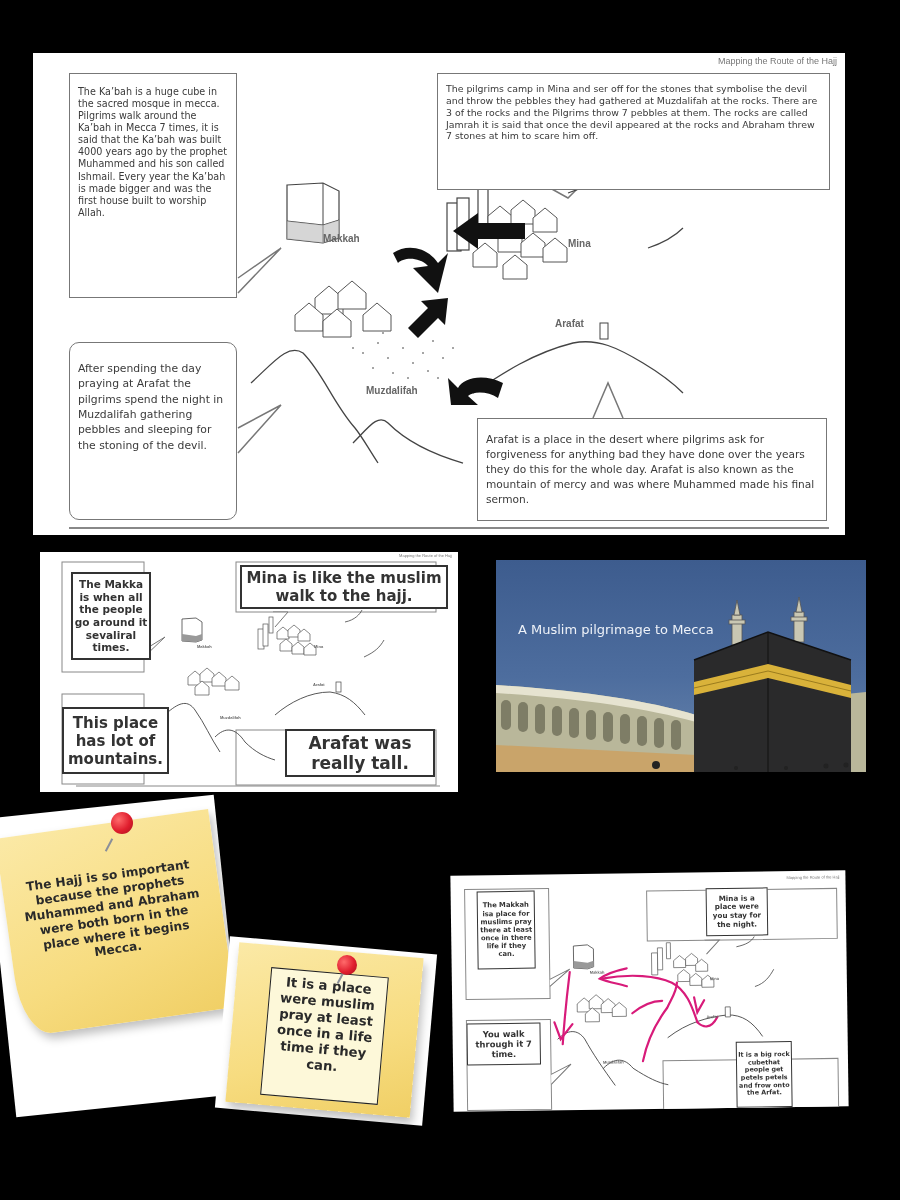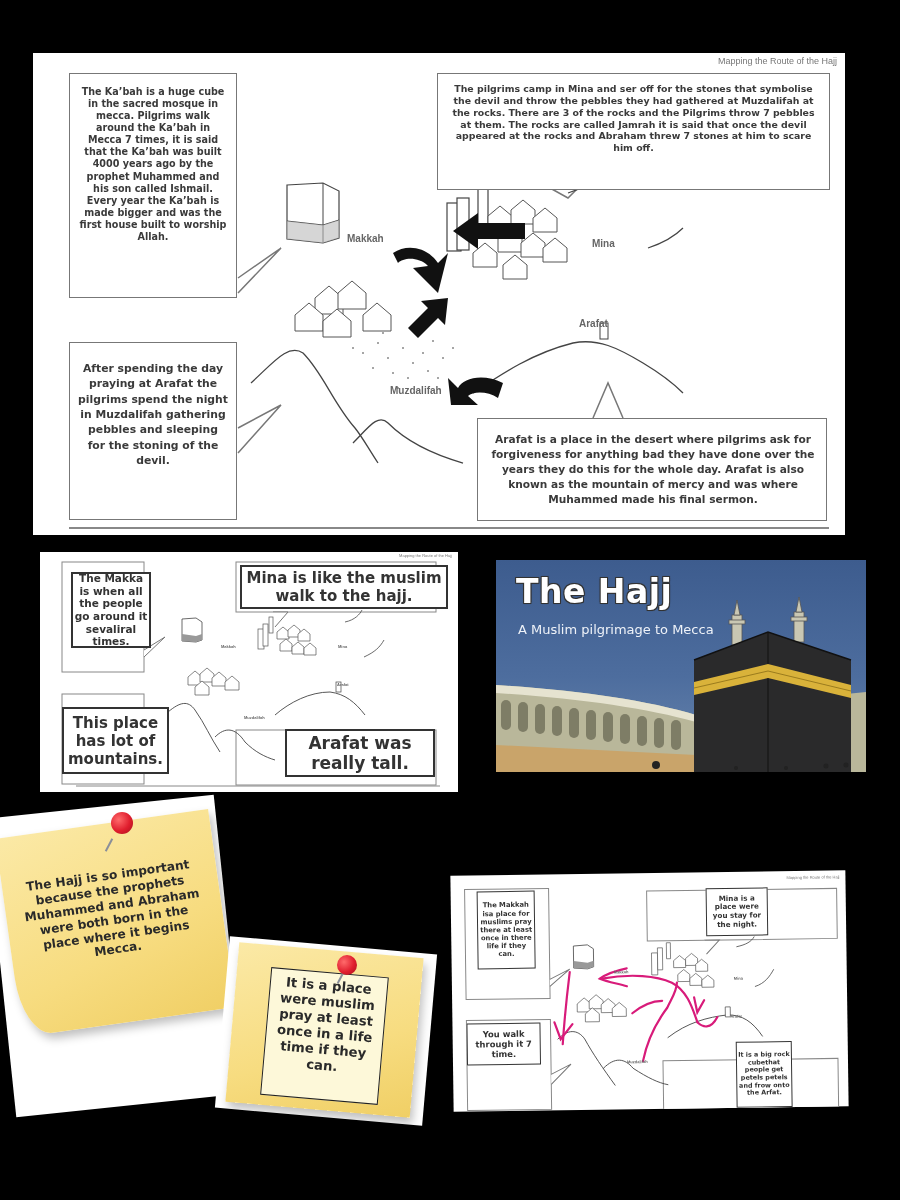--- a/index.html
+++ b/index.html
@@ -2,22 +2,22 @@
 <html><head>
 <meta charset="utf-8">
 <style>
   * { box-sizing: border-box; margin: 0; padding: 0; }
   html, body { width: 900px; height: 1200px; background: #000; overflow: hidden; }
   body { position: relative; font-family: "DejaVu Sans", sans-serif; color: #333; }
 
   .sheet { position: absolute; background: #fff; overflow: hidden; }
   .sheet-header { position: absolute; color: #777; font-family: "Liberation Sans", sans-serif; padding-left: 44px; }
   .box { position: absolute; border: 1.5px solid #777; background: #fff; }
-  .box-text { position: absolute; font-weight: bold; text-align: center; color: #3a3a3a; line-height: 1.26; }
-  .place { position: absolute; font-family: "Liberation Sans", sans-serif; color: #666; font-weight: bold; margin-left: 24px; }
+  .box-text { position: absolute; font-weight: normal; text-align: left; color: #3a3a3a; line-height: 1.26; }
+  .place { position: absolute; font-family: "Liberation Sans", sans-serif; color: #666; font-weight: bold; }
   svg.art { position: absolute; left: 0; top: 0; overflow: visible; }
   .student-box { position: absolute; background: #fff; border: 2px solid #333; font-weight: bold; text-align: center; color: #333; display: flex; align-items: center; justify-content: center; line-height: 1.2; }
 
   
   #sheet1 { left: 33px; top: 53px; width: 812px; height: 482px; }
   #sheet1 .sheet-header { right: 8px; top: 3px; font-size: 9px; }
 
   
   #sheet2 { left: 40px; top: 552px; width: 418px; height: 240px; }
 
@@ -126,21 +126,21 @@
   <span class="place" style="left:535px;top:185px;font-size:10px;">Mina</span>
   <span class="place" style="left:522px;top:265px;font-size:10px;">Arafat</span>
   <span class="place" style="left:333px;top:332px;font-size:10px;">Muzdalifah</span>
 
   <div class="box" style="left:36px;top:20px;width:168px;height:225px;">
     <div class="box-text" style="left:8px;top:12px;width:150px;font-size:9.6px;">The Ka’bah is a huge cube in the sacred mosque in mecca. Pilgrims walk around the Ka’bah in Mecca 7 times, it is said that the Ka’bah was built 4000 years ago by the prophet Muhammed and his son called Ishmail. Every year the Ka’bah is made bigger and was the first house built to worship Allah.</div>
   </div>
   <div class="box" style="left:404px;top:20px;width:393px;height:117px;">
     <div class="box-text" style="left:8px;top:9px;width:375px;font-size:9.4px;">The pilgrims camp in Mina and ser off for the stones that symbolise the devil and throw the pebbles they had gathered at Muzdalifah at the rocks. There are 3 of the rocks and the Pilgrims throw 7 pebbles at them. The rocks are called Jamrah it is said that once the devil appeared at the rocks and Abraham threw 7 stones at him to scare him off.</div>
   </div>
-  <div class="box" style="left:36px;top:289px;width:168px;height:178px;">
+  <div class="box" style="left:36px;top:289px;width:168px;height:178px;border-radius:10px;">
     <div class="box-text" style="left:8px;top:18px;width:150px;font-size:10.8px;line-height:1.42;">After spending the day praying at Arafat the  pilgrims spend the night in Muzdalifah gathering pebbles and sleeping for the stoning of the devil.</div>
   </div>
   <div class="box" style="left:444px;top:365px;width:350px;height:103px;">
     <div class="box-text" style="left:8px;top:13px;width:334px;font-size:10.6px;line-height:1.42;">Arafat is a place in the desert where pilgrims ask for forgiveness for anything bad they have done over the years they do this for the whole day. Arafat is also known as the mountain of mercy and was where Muhammed made his final sermon.</div>
   </div>
   <div style="position:absolute;left:36px;top:474px;width:760px;height:1.5px;background:#888;"></div>
 </div>
 
 <div id="sheet2" class="sheet">
   <div class="sheet-header" style="right:6px;top:1px;font-size:4px;">Mapping the Route of the Hajj</div>
@@ -175,21 +175,21 @@
     <rect x="296" y="130" width="5" height="10" fill="#fff" stroke="#444" stroke-width="0.7"></rect>
     <path d="M305,70 C315,68 320,62 322,58" fill="none" stroke="#444" stroke-width="0.8"></path>
     <path d="M324,105 C335,100 340,95 344,88" fill="none" stroke="#444" stroke-width="0.8"></path>
     <line x1="36" y1="234" x2="400" y2="234" stroke="#888" stroke-width="1"></line>
   </svg>
   <span class="place" style="left:157px;top:92px;font-size:4px;">Makkah</span>
   <span class="place" style="left:274px;top:92px;font-size:4px;">Mina</span>
   <span class="place" style="left:273px;top:130px;font-size:4px;">Arafat</span>
   <span class="place" style="left:180px;top:163px;font-size:4px;">Muzdalifah</span>
 
-  <div class="student-box" style="left:31px;top:20px;width:80px;height:76px;font-size:10.5px;">The Makka is when all the people go around it sevaliral times.</div>
+  <div class="student-box" style="left:31px;top:20px;width:80px;height:88px;font-size:10.5px;">The Makka is when all the people go around it sevaliral times.</div>
   <div class="student-box" style="left:200px;top:13px;width:208px;height:44px;font-size:15px;">Mina is like the muslim walk to the hajj.</div>
   <div class="student-box" style="left:22px;top:155px;width:107px;height:67px;font-size:15px;">This place has lot of mountains.</div>
   <div class="student-box" style="left:245px;top:177px;width:150px;height:48px;font-size:17px;">Arafat was really tall.</div>
 </div>
 
 <div id="title-card">
   <svg class="art" width="370" height="212">
 
     <path d="M0,125 C80,130 150,140 200,155 L200,212 L0,212 Z" fill="#b9b79a"></path>
     <path d="M0,125 C80,130 150,140 200,155 L200,162 C150,148 80,138 0,133 Z" fill="#e6e3d0"></path>
@@ -227,21 +227,20 @@
     </g>
 
     <g fill="#222">
       <circle cx="160" cy="205" r="4"></circle>
         <circle cx="330" cy="206" r="2.5"></circle>
         <circle cx="350" cy="205" r="2.5"></circle>
       <circle cx="240" cy="208" r="2"></circle>
         <circle cx="290" cy="208" r="2"></circle>
     </g>
   </svg>
-  <div class="title">The Hajj</div>
   <div class="subtitle">A Muslim pilgrimage to Mecca</div>
 </div>
 
 <div class="sticky-photo" style="left:0;top:806px;width:230px;height:300px;transform:rotate(-6deg);"></div>
 <div class="sticky" style="left:8px;top:823px;width:215px;height:200px;transform:rotate(-8deg);border-bottom-left-radius:30px 60px;">
   <div class="sticky-text" style="left:14px;top:45px;width:185px;font-size:12.2px;">The Hajj is so important because the prophets Muhammed and Abraham were both born in the place where it begins Mecca.</div>
 </div>
 <div class="pin-needle" style="left:108px;top:838px;"></div>
 <div class="pin-head" style="left:111px;top:812px;"></div>
 

